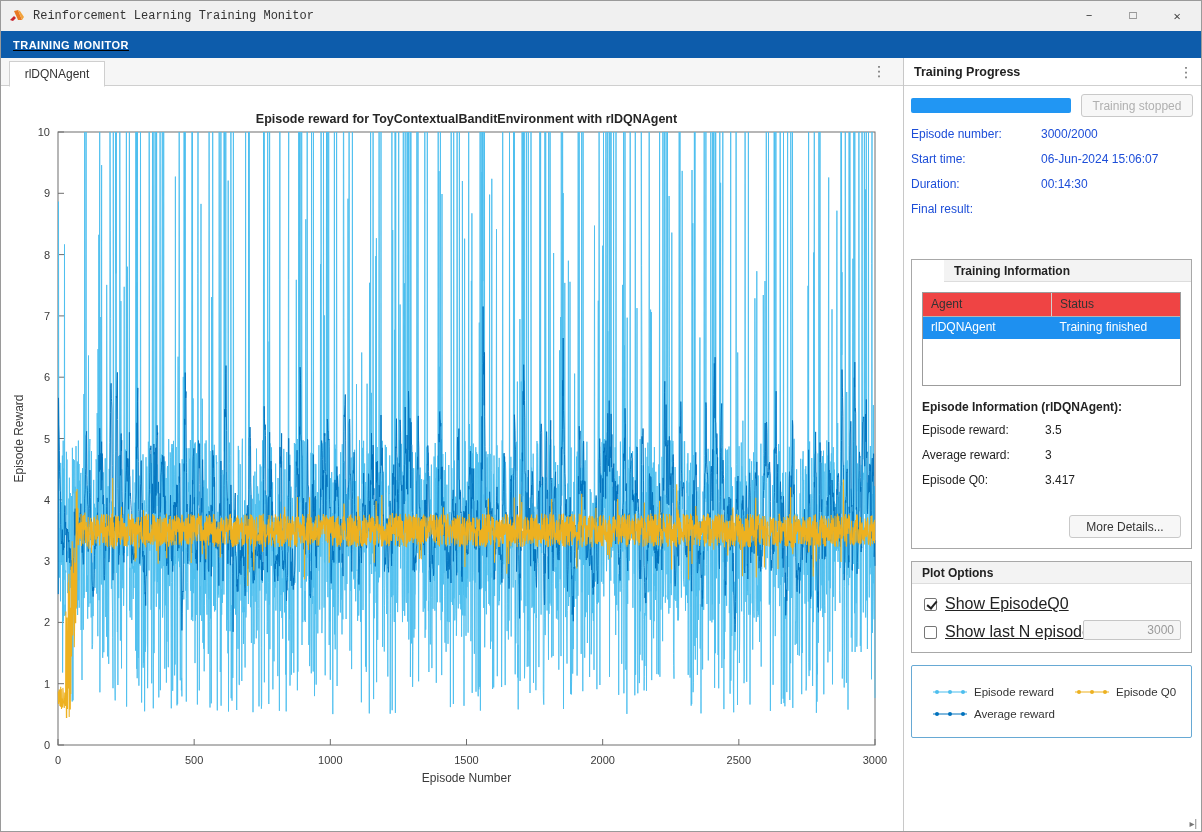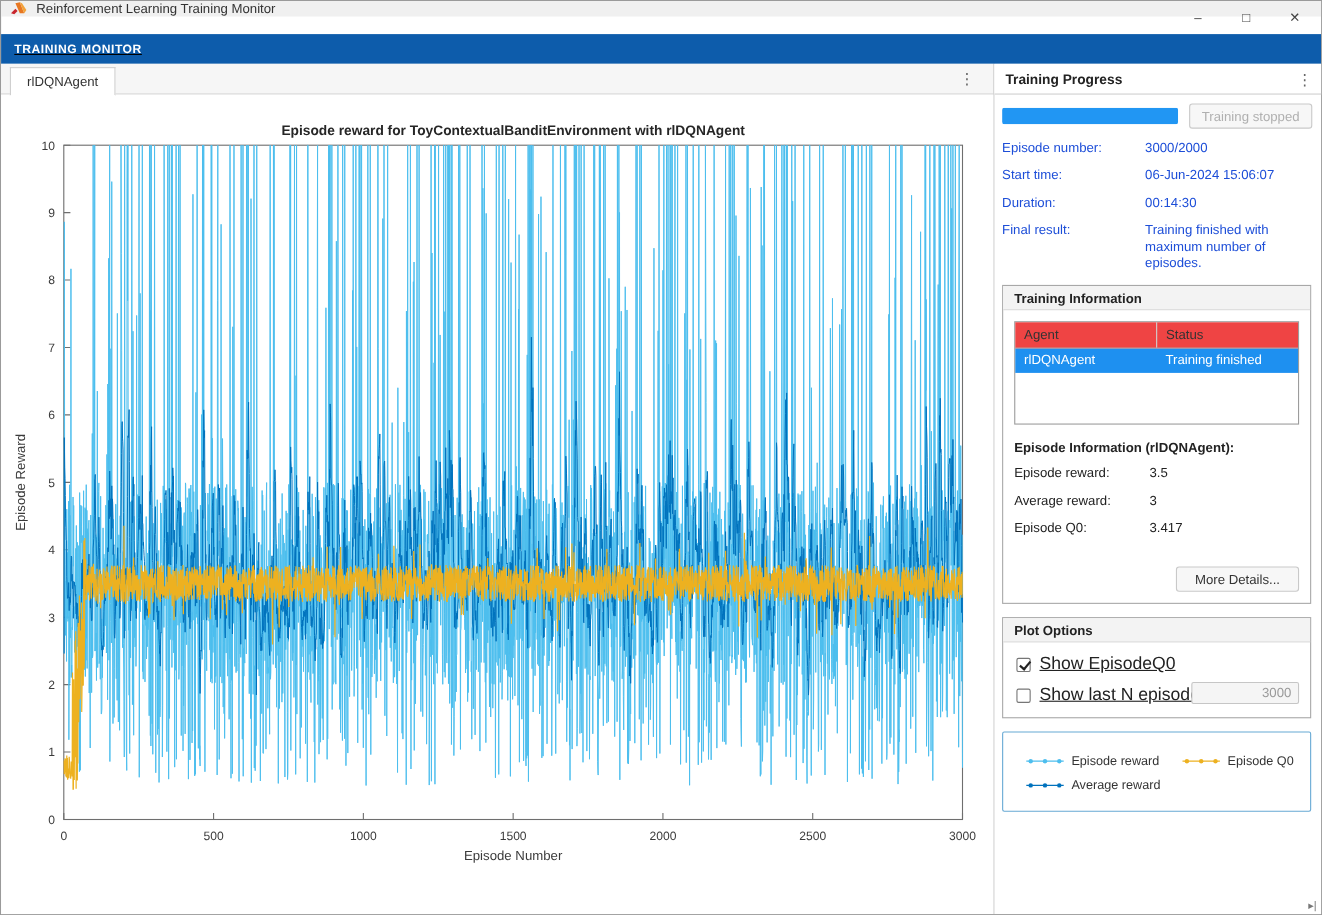--- a/index.html
+++ b/index.html
@@ -9,21 +9,21 @@
     --legend-border:#67a9d4;
     --border-gray:#c8c8c8;
     --panel-border:#a8a8a8;
   }
   *{margin:0;padding:0;box-sizing:border-box;}
   html,body{width:1202px;height:832px;}
   body{font-family:"Liberation Sans",sans-serif;background:#ffffff;}
   .window{position:relative;width:1202px;height:832px;border:1px solid #9a9a9a;background:#fff;overflow:hidden;}
 
   
-  .titlebar{position:absolute;left:0;top:0;width:100%;height:14px;background:#f0f0f0;display:flex;align-items:center;}
+  .titlebar{position:absolute;left:0;top:0;width:100%;height:30px;background:#f0f0f0;display:flex;align-items:center;font-family:Liberation Mono, monospace;}
   .titlebar .logo{margin-left:8px;display:flex;align-items:center;}
   .titlebar .title{margin-left:8px;font-size:12px;color:#333;}
   .win-controls{position:absolute;right:2px;top:0;height:30px;display:flex;}
   .win-btn{width:44px;height:30px;display:flex;align-items:center;justify-content:center;font-size:12px;color:#444;cursor:default;}
 
   
   .ribbon{position:absolute;left:0;top:30px;width:100%;height:27px;background:var(--ribbon);display:flex;align-items:center;text-decoration:underline;}
   .ribbon-tab{color:#fff;font-size:11px;letter-spacing:.5px;padding:0 12px;font-weight:bold;}
 
   
@@ -52,21 +52,21 @@
   .stop-btn{position:absolute;left:1080px;top:93px;width:112px;height:23px;}
 
   .tp-fields{position:absolute;left:910px;top:126px;width:284px;}
   .tp-row{display:flex;margin-bottom:10px;font-size:12px;color:#1d4ed8;line-height:15px;}
   .tp-label{width:130px;flex:none;}
   .tp-value{flex:1;}
 
   .panel{position:absolute;background:#fff;border:1px solid var(--panel-border);}
   .panel-header{height:22px;background:#f3f3f3;border-bottom:1px solid #ddd;display:flex;align-items:center;padding:0 10px;font-size:12px;font-weight:bold;color:#222;}
 
-  .ti-panel{left:910px;top:258px;width:281px;height:290px;}
+  .ti-panel{left:910px;top:258px;width:281px;height:290px;padding-left:32px;}
   .ti-table{position:absolute;left:10px;top:32px;width:259px;height:94px;border:1px solid #9c9c9c;background:#fff;}
   .ti-thead{display:flex;height:24px;border-bottom:1px solid #b5b5b5;background:#ef4444;}
   .ti-th{flex:1;padding:4px 8px;font-size:12px;color:#333;}
   .ti-th:first-child{border-right:1px solid #d0d0d0;}
   .ti-row{display:flex;height:22px;}
   .ti-row.selected{background:var(--selection);color:#fff;}
   .ti-td{flex:1;padding:3px 8px;font-size:12px;}
   .ep-info-title{position:absolute;left:10px;top:140px;font-size:12px;font-weight:bold;color:#222;text-align:right;}
   .ep-fields{position:absolute;left:10px;top:163px;width:260px;}
   .ep-row{display:flex;margin-bottom:10px;font-size:12px;color:#222;line-height:15px;}
@@ -185,21 +185,20 @@
     <div class="tp-row">
       <span class="tp-label">Start time:</span>
       <span class="tp-value">06-Jun-2024 15:06:07</span>
     </div>
     <div class="tp-row">
       <span class="tp-label">Duration:</span>
       <span class="tp-value">00:14:30</span>
     </div>
     <div class="tp-row">
       <span class="tp-label">Final result:</span>
-      <span class="tp-value">Training finished with maximum number of episodes.</span>
     </div>
   </div>
 
   <div class="panel ti-panel">
     <div class="panel-header">Training Information</div>
     <div class="ti-table">
       <div class="ti-thead">
         <div class="ti-th">Agent</div>
         <div class="ti-th">Status</div>
       </div>

